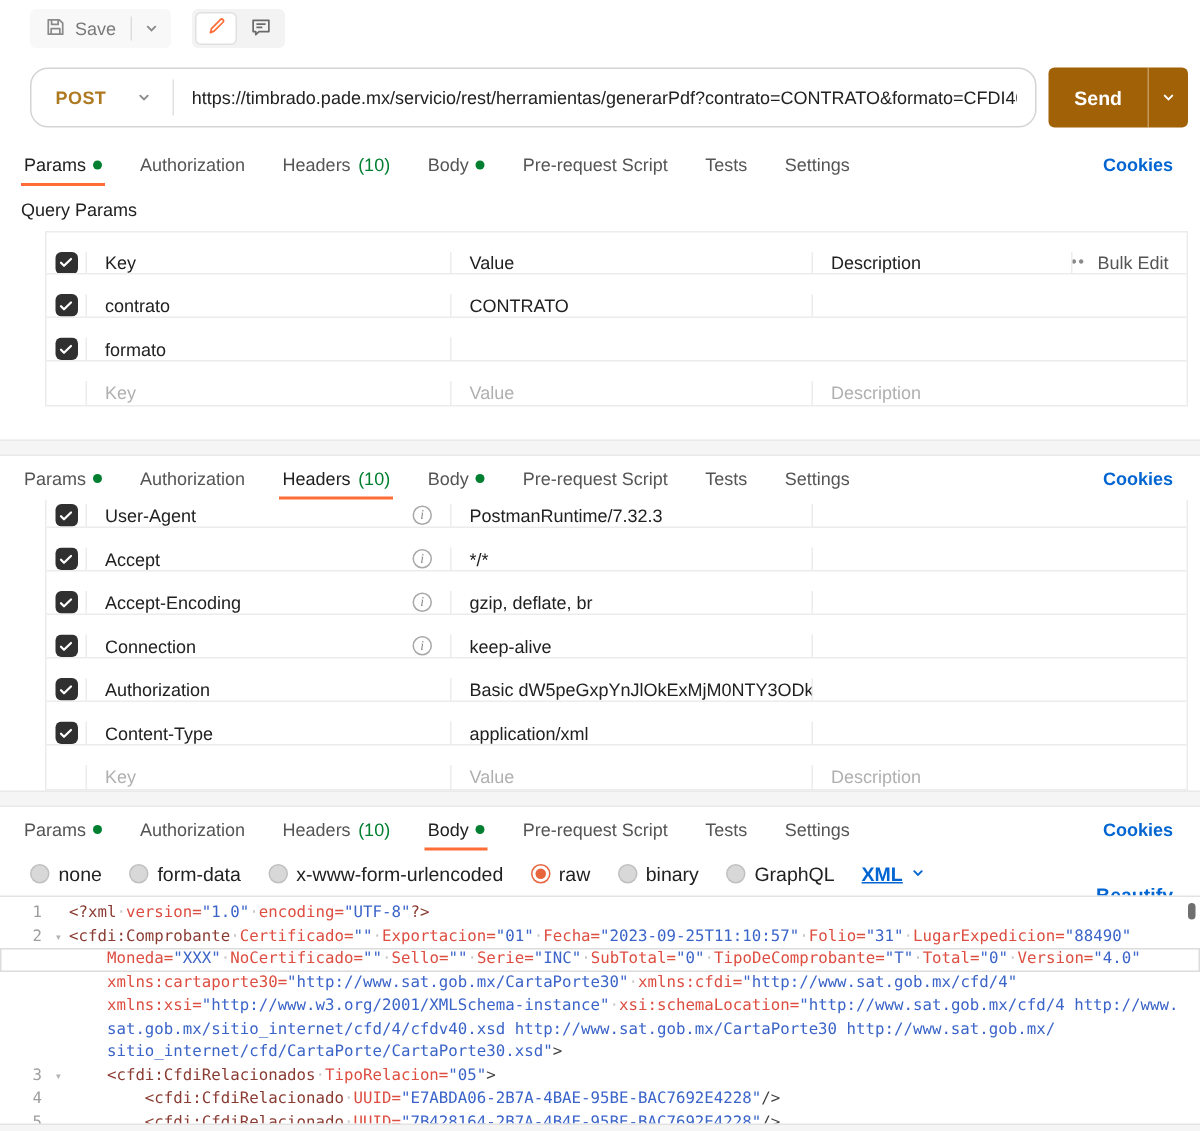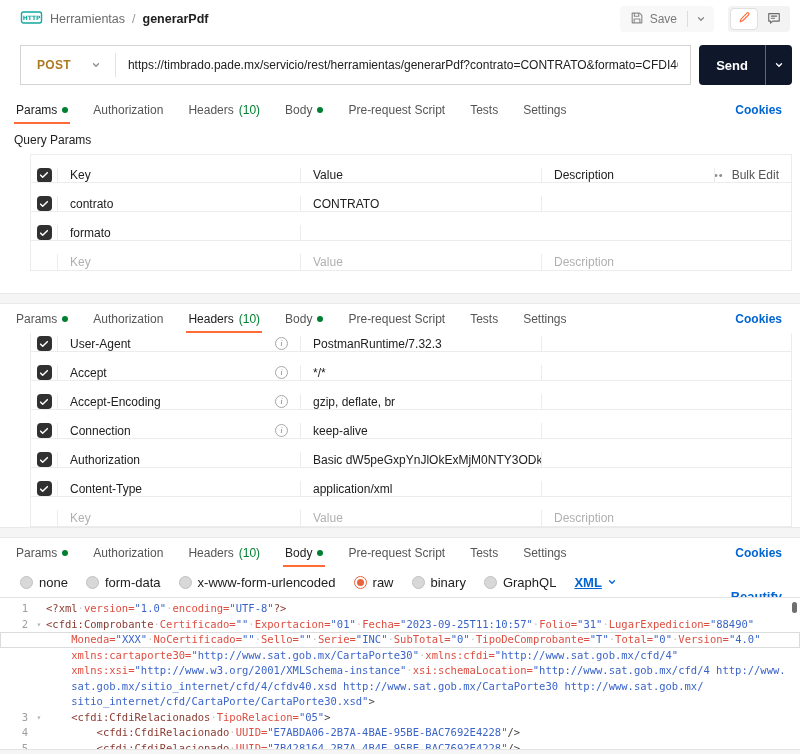--- a/index.html
+++ b/index.html
@@ -21,29 +21,29 @@
   .save-vdiv { width:1px; height:16px; background:#ddd; }
   .save-caret { display:flex; align-items:center; padding:0 8px; height:100%; background:none;
     border:none; color:#8a8a8a; cursor:pointer; }
   .icon-group { display:flex; align-items:center; background:#f3f3f3; border-radius:4px; padding:2px; gap:2px; }
   .icon-chip { width:28px; height:22px; display:flex; align-items:center; justify-content:center;
     background:none; border:none; border-radius:4px; cursor:pointer; }
   .icon-chip.selected { background:#fff; border:1px solid #e0e0e0; }
 
   
   .url-row { display:flex; gap:8px; margin:7px 8px 10px 20px; height:40px; }
-  .url-box { flex:1; display:flex; align-items:center; border:1px solid #d4d4d4; border-radius:0; background:#fff; }
+  .url-box { flex:1; display:flex; align-items:center; border:1px solid #d4d4d4; border-radius:12px; background:#fff; }
   .method-btn { display:flex; align-items:center; gap:20px; padding:0 14px 0 16px; height:100%;
     background:none; border:none; cursor:pointer; font-family:inherit; }
   .method-label { font-size:12px; font-weight:700; letter-spacing:.3px; color:#ad7a22; }
   .method-caret { color:#8a8a8a; display:flex; }
   .url-vdiv { width:1px; height:24px; background:#e2e2e2; }
   .url-input { flex:1; border:none; outline:none; font-size:12px; color:#212121;
     font-family:"Liberation Sans", sans-serif; padding:0 12px; background:transparent; }
-  .send-group { display:flex; height:40px; border-radius:4px; overflow:hidden; background:#0f172a; }
+  .send-group { display:flex; height:40px; border-radius:4px; overflow:hidden; background:#a16207; }
   .send-main { padding:0 17px; background:none; border:none; color:#fff; font-size:13px;
     font-weight:600; font-family:inherit; cursor:pointer; }
   .send-caret { padding:0 8px; background:none; border:none; border-left:1px solid rgba(255,255,255,.35);
     color:#fff; display:flex; align-items:center; cursor:pointer; }
 
   
   .tabbar { display:flex; align-items:center; padding:0 18px 0 14px; height:29px; position:relative;
     background:#fff; }
   .tab { position:relative; display:flex; align-items:center; gap:5px; padding:0 2px; margin-right:21px;
     height:100%; font-size:12px; color:#555; cursor:pointer; white-space:nowrap; }
@@ -105,31 +105,20 @@
   .tok-pl { color:#424242; }
   .tok-sp { color:#c9c9c9; }
   .scroll-thumb { position:absolute; top:4px; right:3px; width:5px; height:11px; background:#6f6f6f; border-radius:3px; }
 </style>
 </head>
 <body>
 
 <div class="app">
 
   <div class="topbar">
-    <div class="crumbs">
-      <span>
-        <svg width="23" height="17" viewBox="0 0 23 17">
-          <rect x="1.5" y="3" width="20" height="11" rx="2" fill="none" stroke="#13a99f" stroke-width="1.4"></rect>
-          <text x="11.5" y="11.3" text-anchor="middle" font-size="6" font-weight="bold" font-family="DejaVu Sans, sans-serif" fill="#13a99f">HTTP</text>
-        </svg>
-      </span>
-      <span class="crumb-parent">Herramientas</span>
-      <span class="crumb-sep">/</span>
-      <span class="crumb-current">generarPdf</span>
-    </div>
     <div class="topbar-right">
       <div class="save-group">
         <button class="save-btn">
           <span>
             <svg width="14" height="14" viewBox="0 0 16 16" fill="none" stroke="#8a8a8a" stroke-width="1.3" stroke-linejoin="round">
               <path d="M2.5 2.5h8.4l2.6 2.6v8.4h-11z"></path>
               <path d="M5 2.7v3.3h5V2.7"></path>
               <path d="M4.7 13.3V9.2h6.6v4.1"></path>
             </svg>
           </span>

